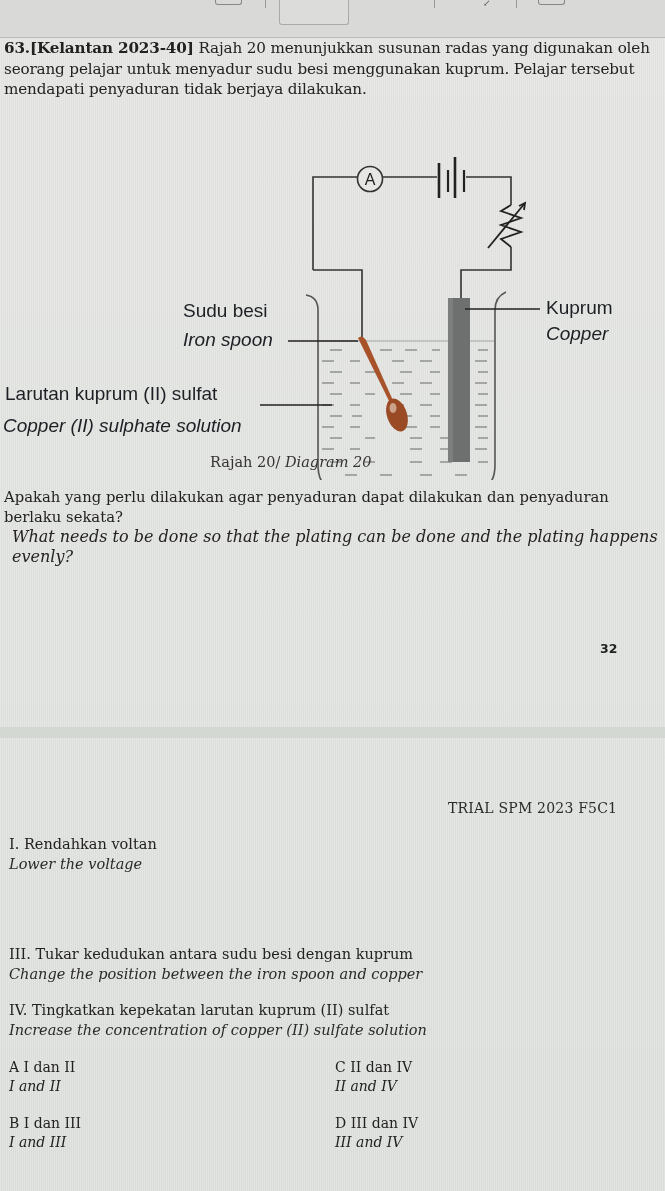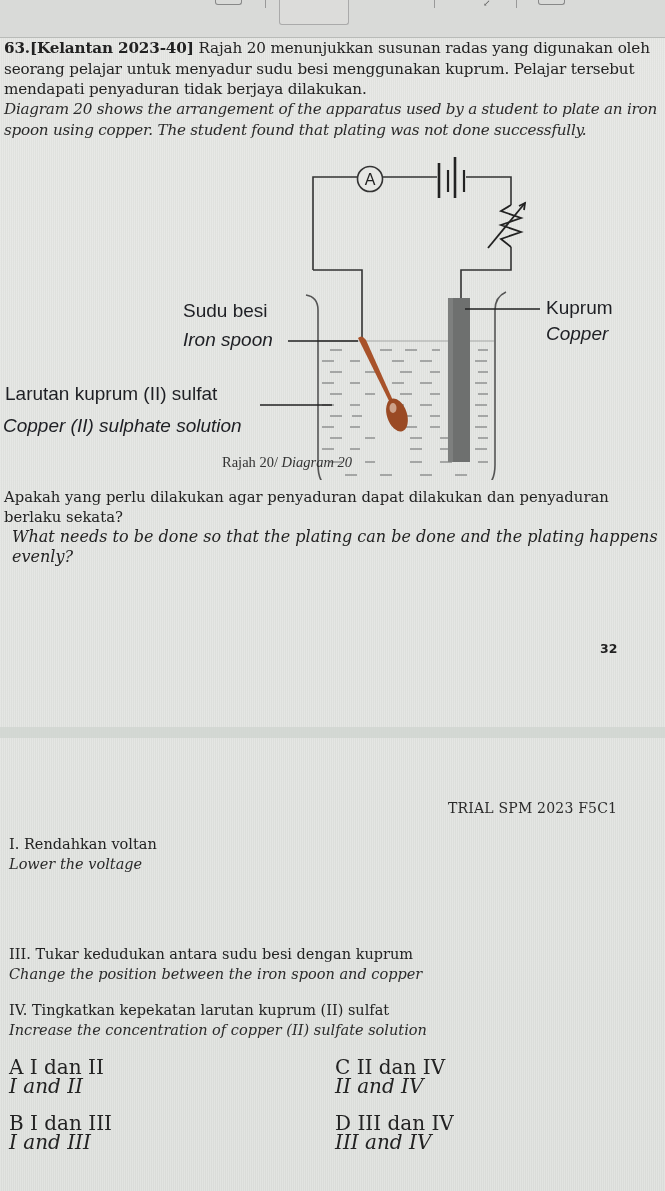--- a/index.html
+++ b/index.html
@@ -16,52 +16,51 @@
   .tb-box{left:279px;width:68px;height:24px;border:1px solid #aaa;border-top:none;background:#dcdcda;border-radius:0 0 3px 3px;}
   .tb-pen{left:483px;top:0;width:6px;height:8px;font-size:9px;line-height:6px;color:#555;}
   .tb-icon2{left:538px;width:25px;height:4px;border:1px solid #888;border-top:none;border-radius:0 0 3px 3px;}
 
   .q-bm{position:absolute;left:4px;top:38px;width:655px;font-size:15.2px;line-height:20.5px;letter-spacing:-0.15px;}
   .q-en{position:absolute;left:4px;top:99px;width:655px;font-size:15.2px;line-height:20.5px;font-style:italic;letter-spacing:-0.25px;color:#2a2a2a;}
   .q-bm b{font-weight:bold;}
 
   .sans{font-family:"Liberation Sans","DejaVu Sans",sans-serif;color:#1e1f24;}
   .lbl{position:absolute;font-size:19px;line-height:24px;white-space:nowrap;}
-  .caption{position:absolute;left:222px;top:454px;font-size:14.5px;color:#333;white-space:nowrap;font-family:Liberation Serif, serif;}
+  .caption{position:absolute;left:210px;top:454px;font-size:14.5px;color:#333;white-space:nowrap;}
   .caption i{font-style:italic;}
 
   .ask-bm{position:absolute;left:4px;top:487px;width:655px;font-size:14.8px;line-height:20px;}
   .ask-en{position:absolute;left:12px;top:527px;width:655px;font-size:16px;line-height:20px;font-style:italic;}
 
   .page-num{position:absolute;left:600px;top:641px;font-family:"DejaVu Sans","Liberation Sans",sans-serif;font-weight:bold;font-size:12.5px;}
   .band{position:absolute;left:0;top:727px;width:665px;height:11px;background:#cfd5d0;opacity:0.8;}
   .header2{position:absolute;left:448px;top:779px;font-size:14px;letter-spacing:0.2px;color:#2b2b2b;white-space:nowrap;margin-top:21px;}
 
   .stmt{position:absolute;left:9px;font-size:14.5px;line-height:20px;white-space:nowrap;}
   .stmt .en{font-style:italic;color:#2a2a2a;}
-  .opt{position:absolute;font-size:20px;line-height:19px;white-space:nowrap;}
+  .opt{position:absolute;font-size:14px;line-height:19px;white-space:nowrap;}
   .opt .en{font-style:italic;}
 </style>
 </head>
 <body>
 
 <div class="screen">
 
   <div class="toolbar">
     <div class="tb-item tb-btn1"></div>
     <div class="tb-item tb-sep" style="left:265px"></div>
     <div class="tb-item tb-box"></div>
     <div class="tb-item tb-sep" style="left:434px"></div>
     <div class="tb-item tb-pen">↙</div>
     <div class="tb-item tb-sep" style="left:516px"></div>
     <div class="tb-item tb-icon2"></div>
   </div>
 
   <div class="q-bm"><b>63.[Kelantan 2023-40]</b><span> Rajah 20 menunjukkan susunan radas yang digunakan oleh seorang pelajar untuk menyadur sudu besi menggunakan kuprum. Pelajar tersebut mendapati penyaduran tidak berjaya dilakukan.</span></div>
-  <div class="q-en">Diagram 20 shows the arrangement of the apparatus used by a student to plate an iron spoon using copper. The student found that plating was not done successfully.</div>
 
   <svg style="position:absolute;left:0;top:0" width="665" height="480" viewBox="0 0 665 480">
     <g stroke="#333" stroke-width="1.6" fill="none">
 
       <polyline points="313,270 313,177 358,177"></polyline>
       <polyline points="383,177 437,177"></polyline>
       <polyline points="466,177 511,177 511,205"></polyline>
       <polyline points="511,247 511,270 461,270 461,298"></polyline>
       <polyline points="313,270 362,270 362,338"></polyline>
     </g>

